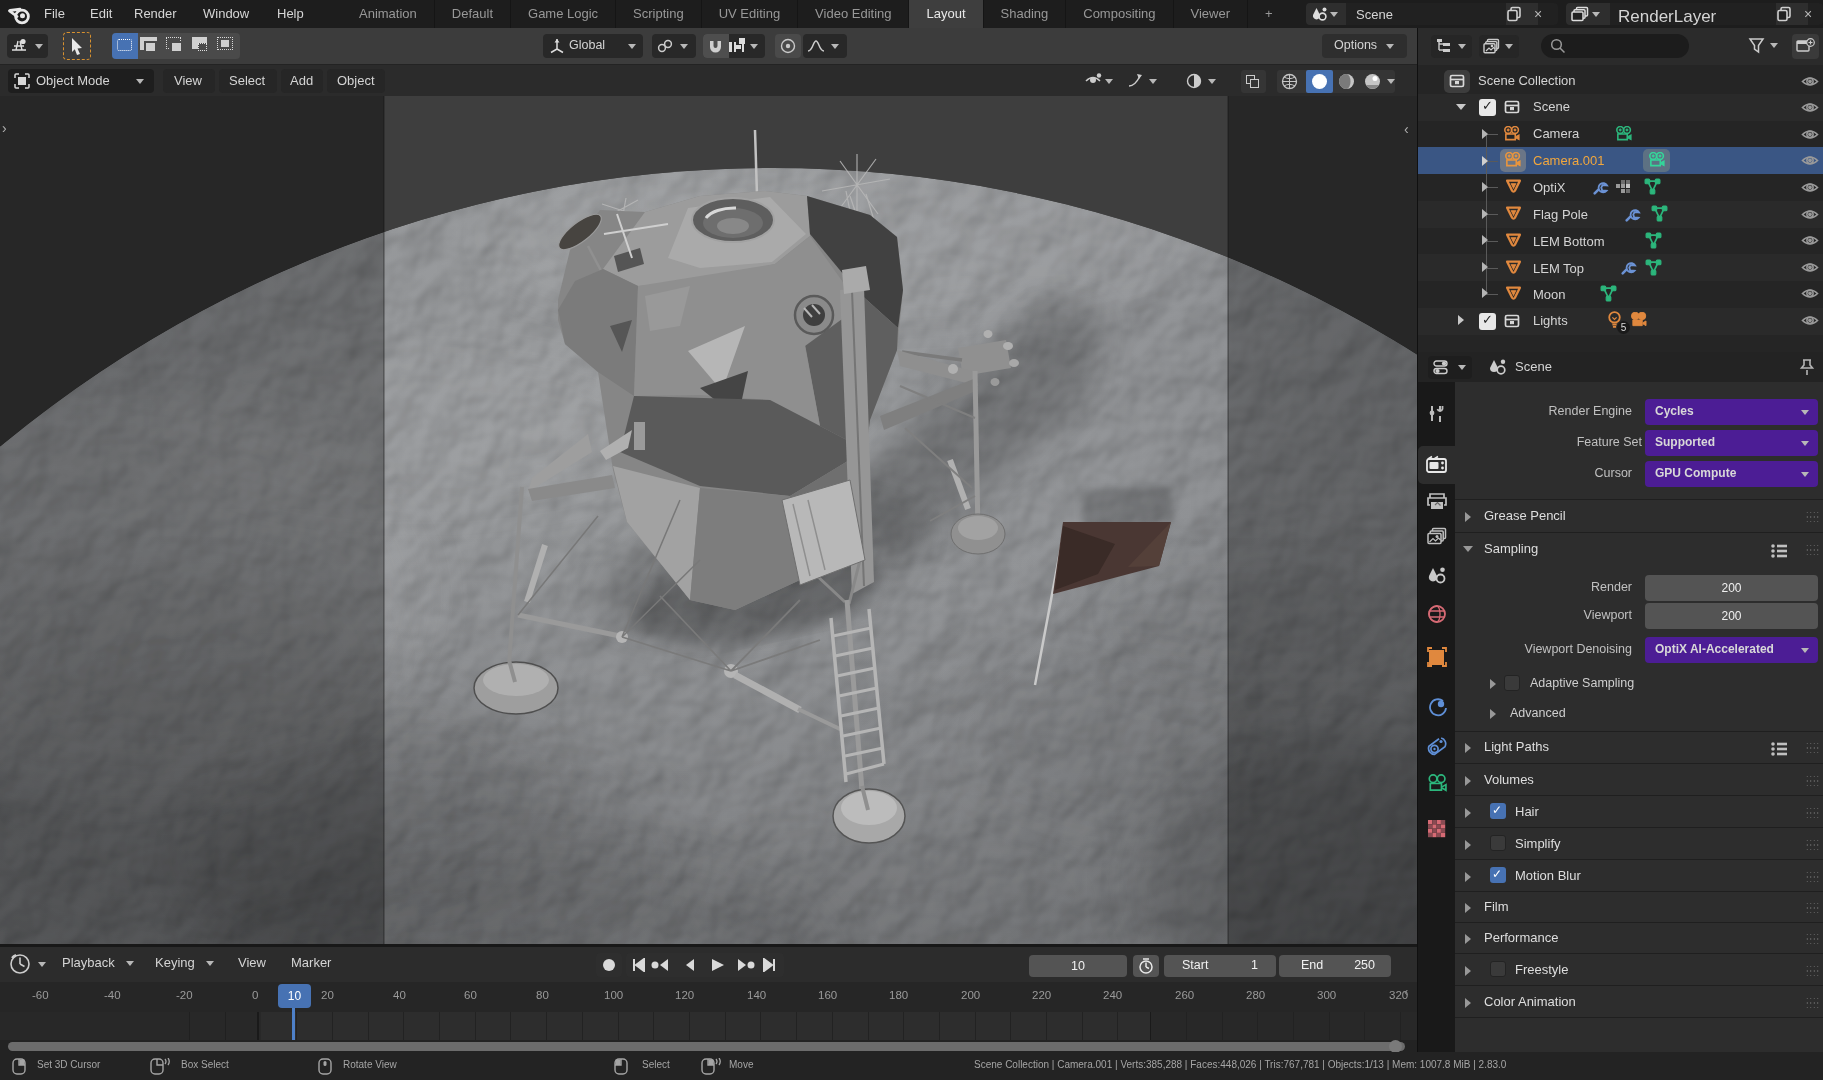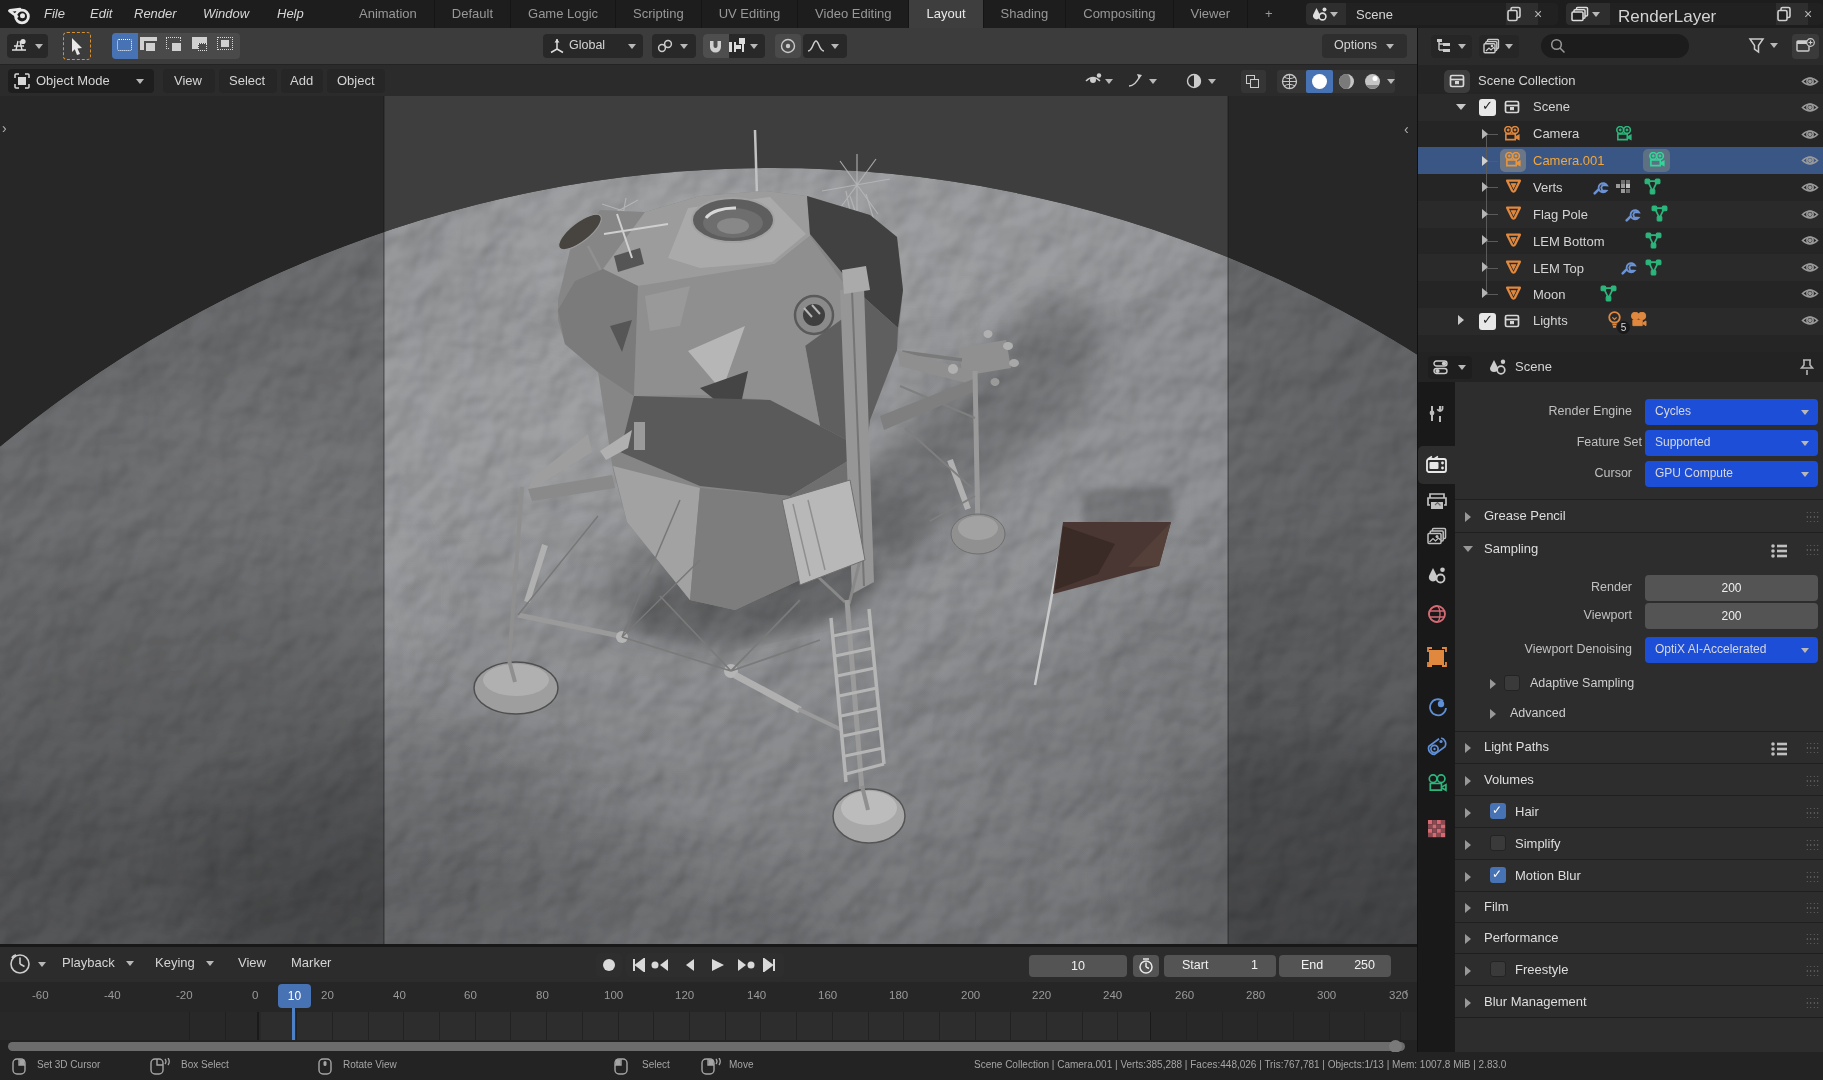--- a/index.html
+++ b/index.html
@@ -12,26 +12,26 @@
 #row2 { left:0; top:28px; width:1417px; height:37px; background:#3c3c3c; border-bottom:1px solid #232323;}
 #row3 { left:0; top:65px; width:1417px; height:31px; background:#2b2b2b; }
 #outhdr { left:1418px; top:28px; width:405px; height:37px; background:#2b2b2b; }
 #outliner { left:1418px; top:65px; width:405px; height:287px; background:#252525; }
 #prophdr { left:1418px; top:352px; width:405px; height:30px; background:#232323; }
 #props { left:1418px; top:382px; width:405px; height:670px; background:#2d2d2d; }
 #viewport { left:0; top:96px; width:1417px; height:848px; background:#3e3e3e; }
 #timeline { left:0; top:944px; width:1417px; height:108px; background:#2c2c2c; }
 #statusbar { left:0; top:1052px; width:1823px; height:28px; background:#232323; }
 #vsep { left:1417px; top:28px; width:1px; height:1024px; background:#101010; }
-.menu { color:#d6d6d6; font-size:13px;font-style:italic; }
+.menu { color:#d6d6d6; font-size:13px; }
 .tab { color:#989898; font-size:13px; height:28px; line-height:28px; padding:0 17px;
   display:inline-block; border-right:1px solid #151515; }
 .tab.active { background:#3e3e3e; color:#e8e8e8; }
 .pbtn { background:#545454; border-radius:4px; color:#f0f0f0; font-size:12px; text-align:center; }
-.ddown { background:#1d4ed8; border-radius:4px; color:#d8d8d8; font-size:12px; }
+.ddown { background:#4c1d95; border-radius:4px; color:#d8d8d8; font-size:12px;font-weight:bold; }
 .caret { display:inline-block; width:0; height:0; border-left:4px solid transparent;
   border-right:4px solid transparent; border-top:5px solid #b8b8b8; vertical-align:middle; }
 .lbl { color:#c0c0c0; font-size:12.5px; text-align:right; position:absolute; white-space:nowrap; }
 .ptitle { color:#dedede; font-size:13px; position:absolute; white-space:nowrap; }
 .tri-r { display:inline-block; width:0; height:0; border-top:5px solid transparent;
   border-bottom:5px solid transparent; border-left:6px solid #989898; }
 .tri-d { display:inline-block; width:0; height:0; border-left:5px solid transparent;
   border-right:5px solid transparent; border-top:6px solid #989898; }
 .dots { position:absolute; width:14px; height:10px; color:#6a6a6a; font-size:9px;
   letter-spacing:1px; line-height:5px; overflow:hidden; }
@@ -502,21 +502,21 @@
     </svg>
   <span class="abs" style="left:115px;top:88px;color:#f2a73d">Camera.001</span>
   <div class="abs" style="left:225px;top:84px;width:27px;height:23px;background:#5d7183;border-radius:5px"></div>
   <svg class="abs" style="left:230px;top:87px" width="17" height="16" viewBox="0 0 17 17" fill="#35d59a" stroke="#35d59a">
       <use href="#i-cam"></use>
     </svg>
   <span class="abs tri-r" style="left:64px;top:117px;border-left-color:#b5b5b5"></span>
   <svg class="abs" style="left:87px;top:113px" width="17" height="17" viewBox="0 0 16 16" fill="#e0883e" stroke="#e0883e">
       <use href="#i-tri"></use>
     </svg>
-  <span class="abs" style="left:115px;top:115px">Verts</span>
+  <span class="abs" style="left:115px;top:115px">OptiX</span>
   <svg class="abs" style="left:174px;top:114px" width="17" height="17" viewBox="0 0 16 16" fill="#6b92d4" stroke="#6b92d4">
       <use href="#i-wrench"></use>
     </svg>
   <svg class="abs" style="left:197px;top:114px" width="17" height="17" viewBox="0 0 17 17">
     <g fill="#9a9a9a">
         <rect x="1" y="5" width="4" height="4"></rect>
         <rect x="6" y="5" width="4" height="4"></rect>
         <rect x="11" y="1" width="4" height="4" fill="#6e6e6e"></rect>
         <rect x="6" y="10" width="4" height="4"></rect>
         <rect x="11" y="10" width="4" height="4" fill="#6e6e6e"></rect>
@@ -804,21 +804,21 @@
   <span class="abs tri-r" style="left:47px;top:552px"></span>
   <span class="ptitle" style="left:66px;top:548px">Performance</span>
   <div class="dots" style="left:388px;top:552px">::::::<br>::::::</div>
   <div class="abs" style="left:37px;top:571px;width:368px;height:1px;background:#1f1f1f"></div>
   <span class="abs tri-r" style="left:47px;top:584px"></span>
   <div class="chk off" style="left:72px;top:579px"></div>
   <span class="ptitle" style="left:97px;top:580px">Freestyle</span>
   <div class="dots" style="left:388px;top:584px">::::::<br>::::::</div>
   <div class="abs" style="left:37px;top:603px;width:368px;height:1px;background:#1f1f1f"></div>
   <span class="abs tri-r" style="left:47px;top:616px"></span>
-  <span class="ptitle" style="left:66px;top:612px">Blur Management</span>
+  <span class="ptitle" style="left:66px;top:612px">Color Animation</span>
   <div class="dots" style="left:388px;top:616px">::::::<br>::::::</div>
   <div class="abs" style="left:37px;top:635px;width:368px;height:1px;background:#1f1f1f"></div>
 </div>
 <div id="timeline" class="abs">
   <div class="abs" style="left:0;top:0;width:1417px;height:3px;background:#181818"></div>
   <div class="abs" style="left:0;top:3px;width:1417px;height:35px;background:#2c2c2c"></div>
   <div class="abs" style="left:0;top:38px;width:1417px;height:30px;background:#262626"></div>
   <div class="abs" style="left:0;top:68px;width:1417px;height:28px;background:#282828"></div>
   <div class="abs" style="left:261px;top:68px;width:889px;height:28px;background:#2d2d2d"></div>
   <div class="abs" style="left:0;top:96px;width:1417px;height:12px;background:#232323"></div>

